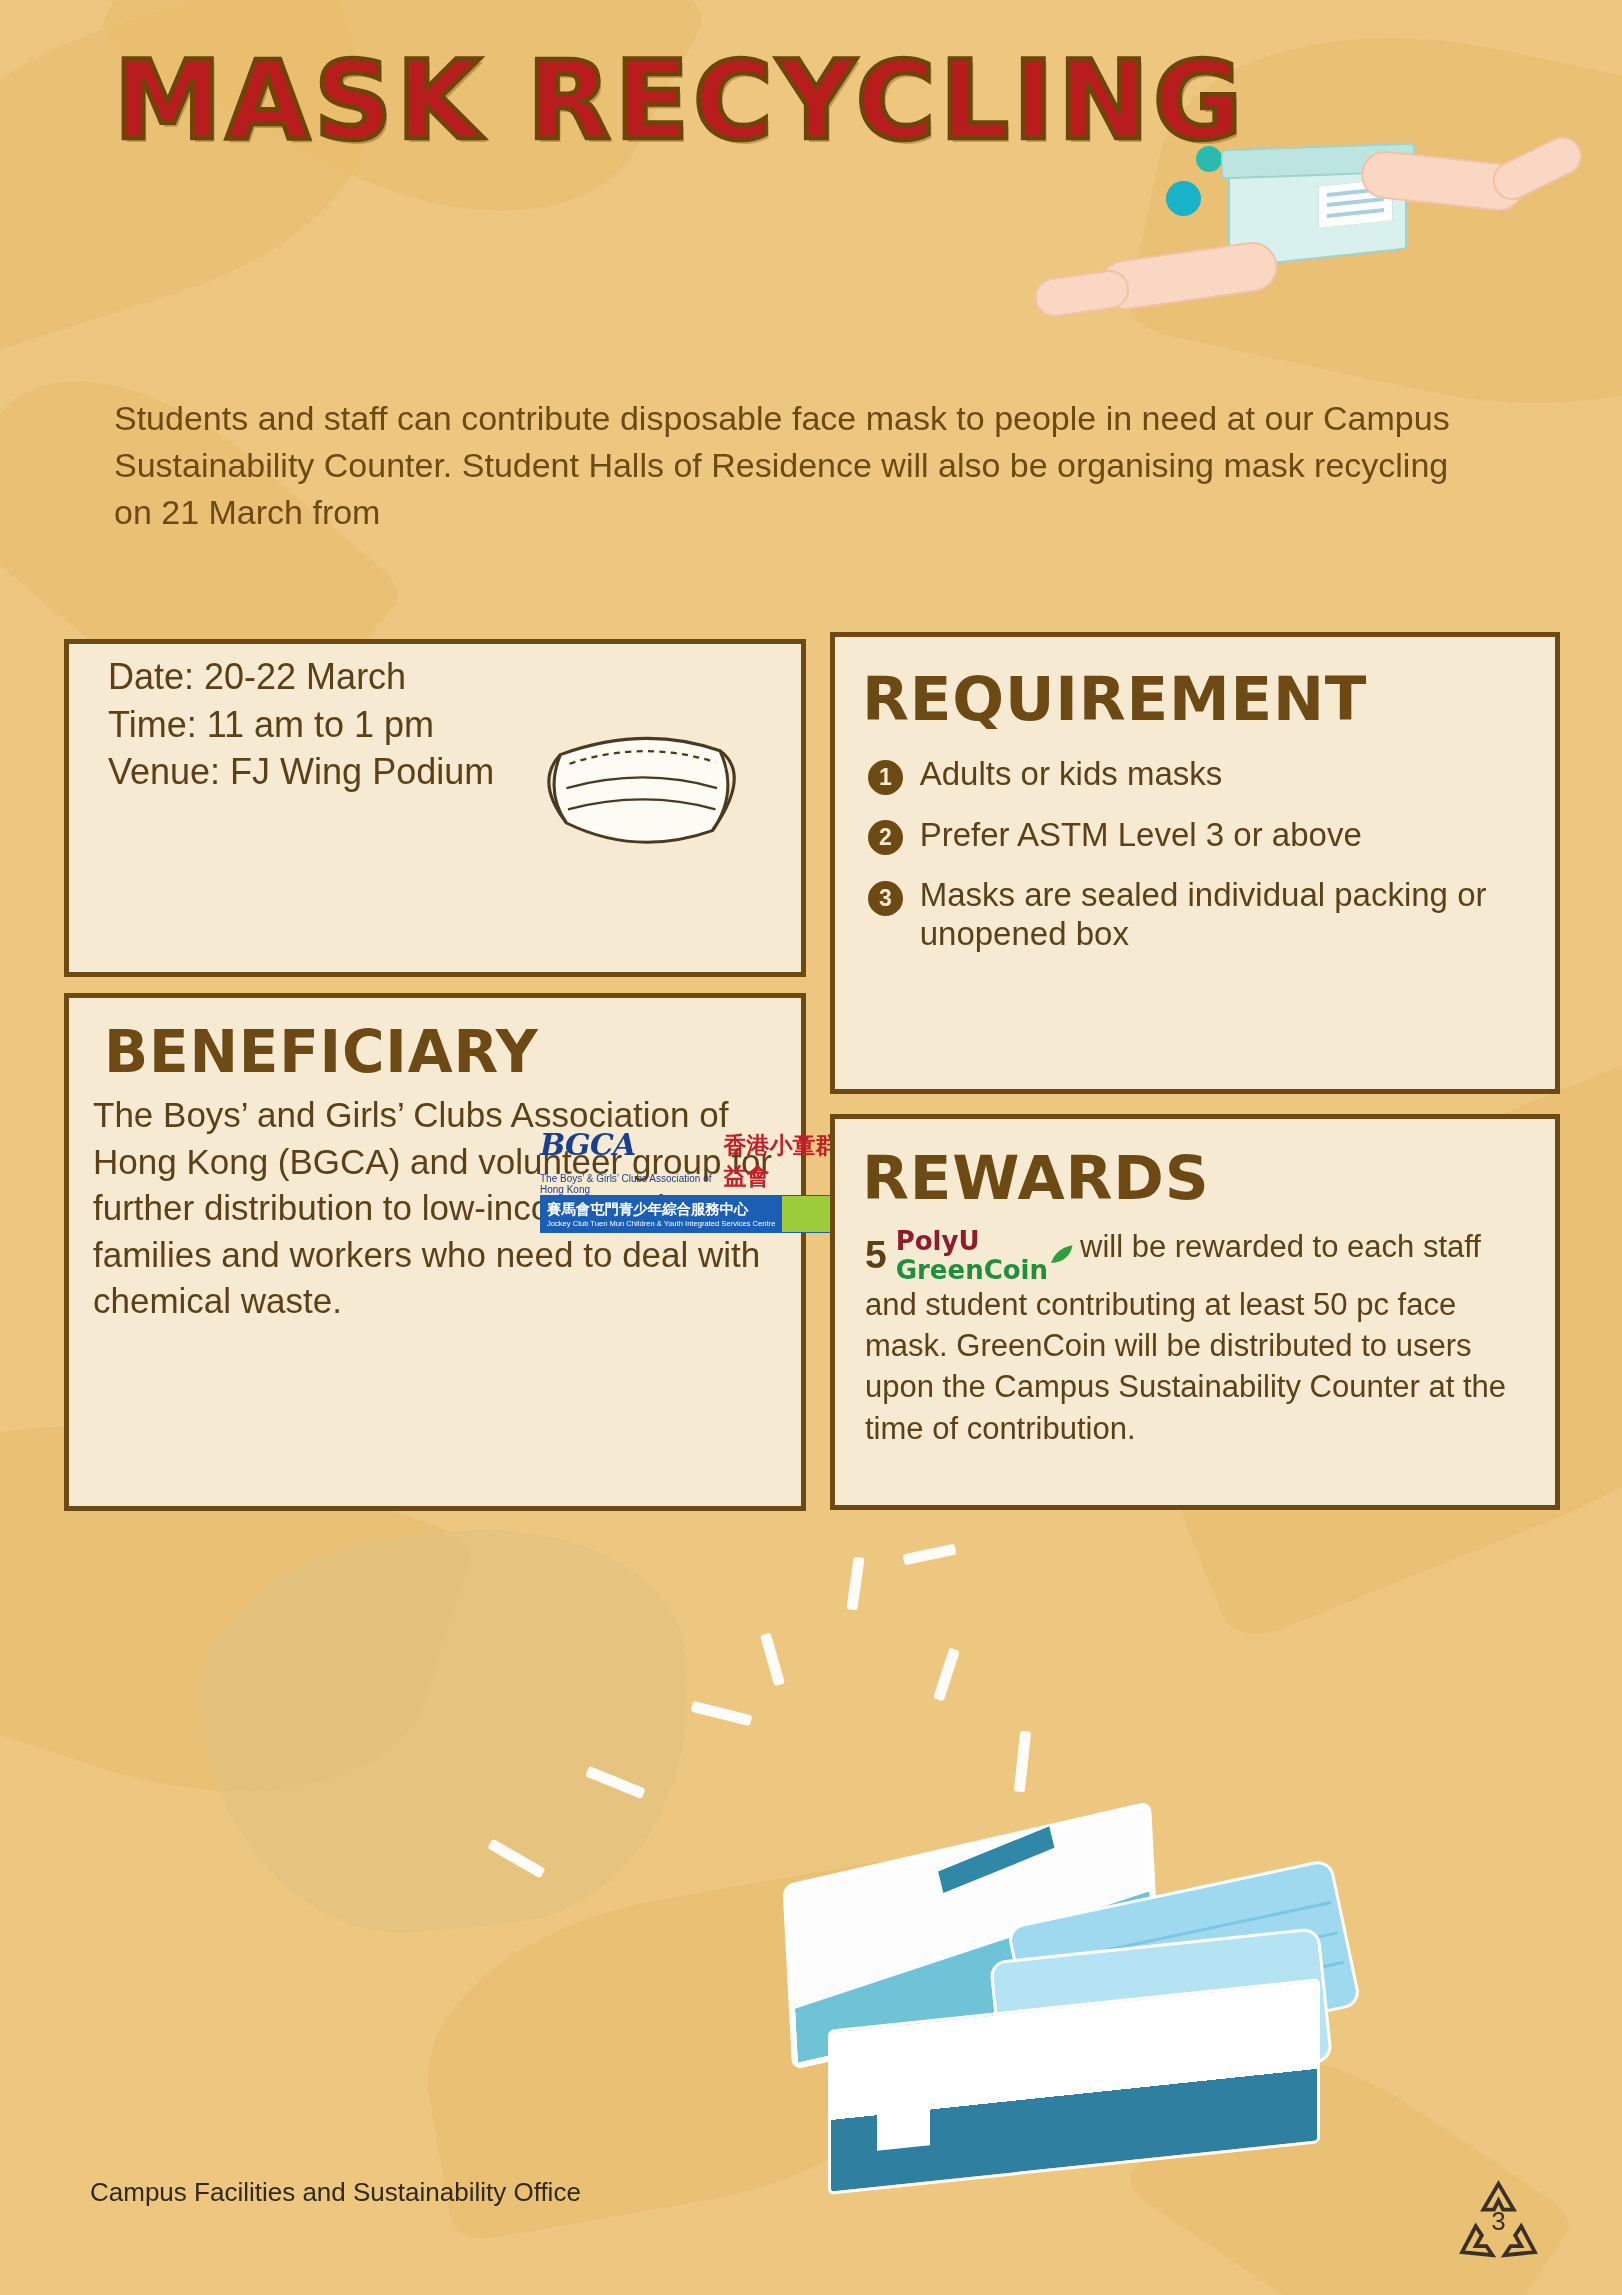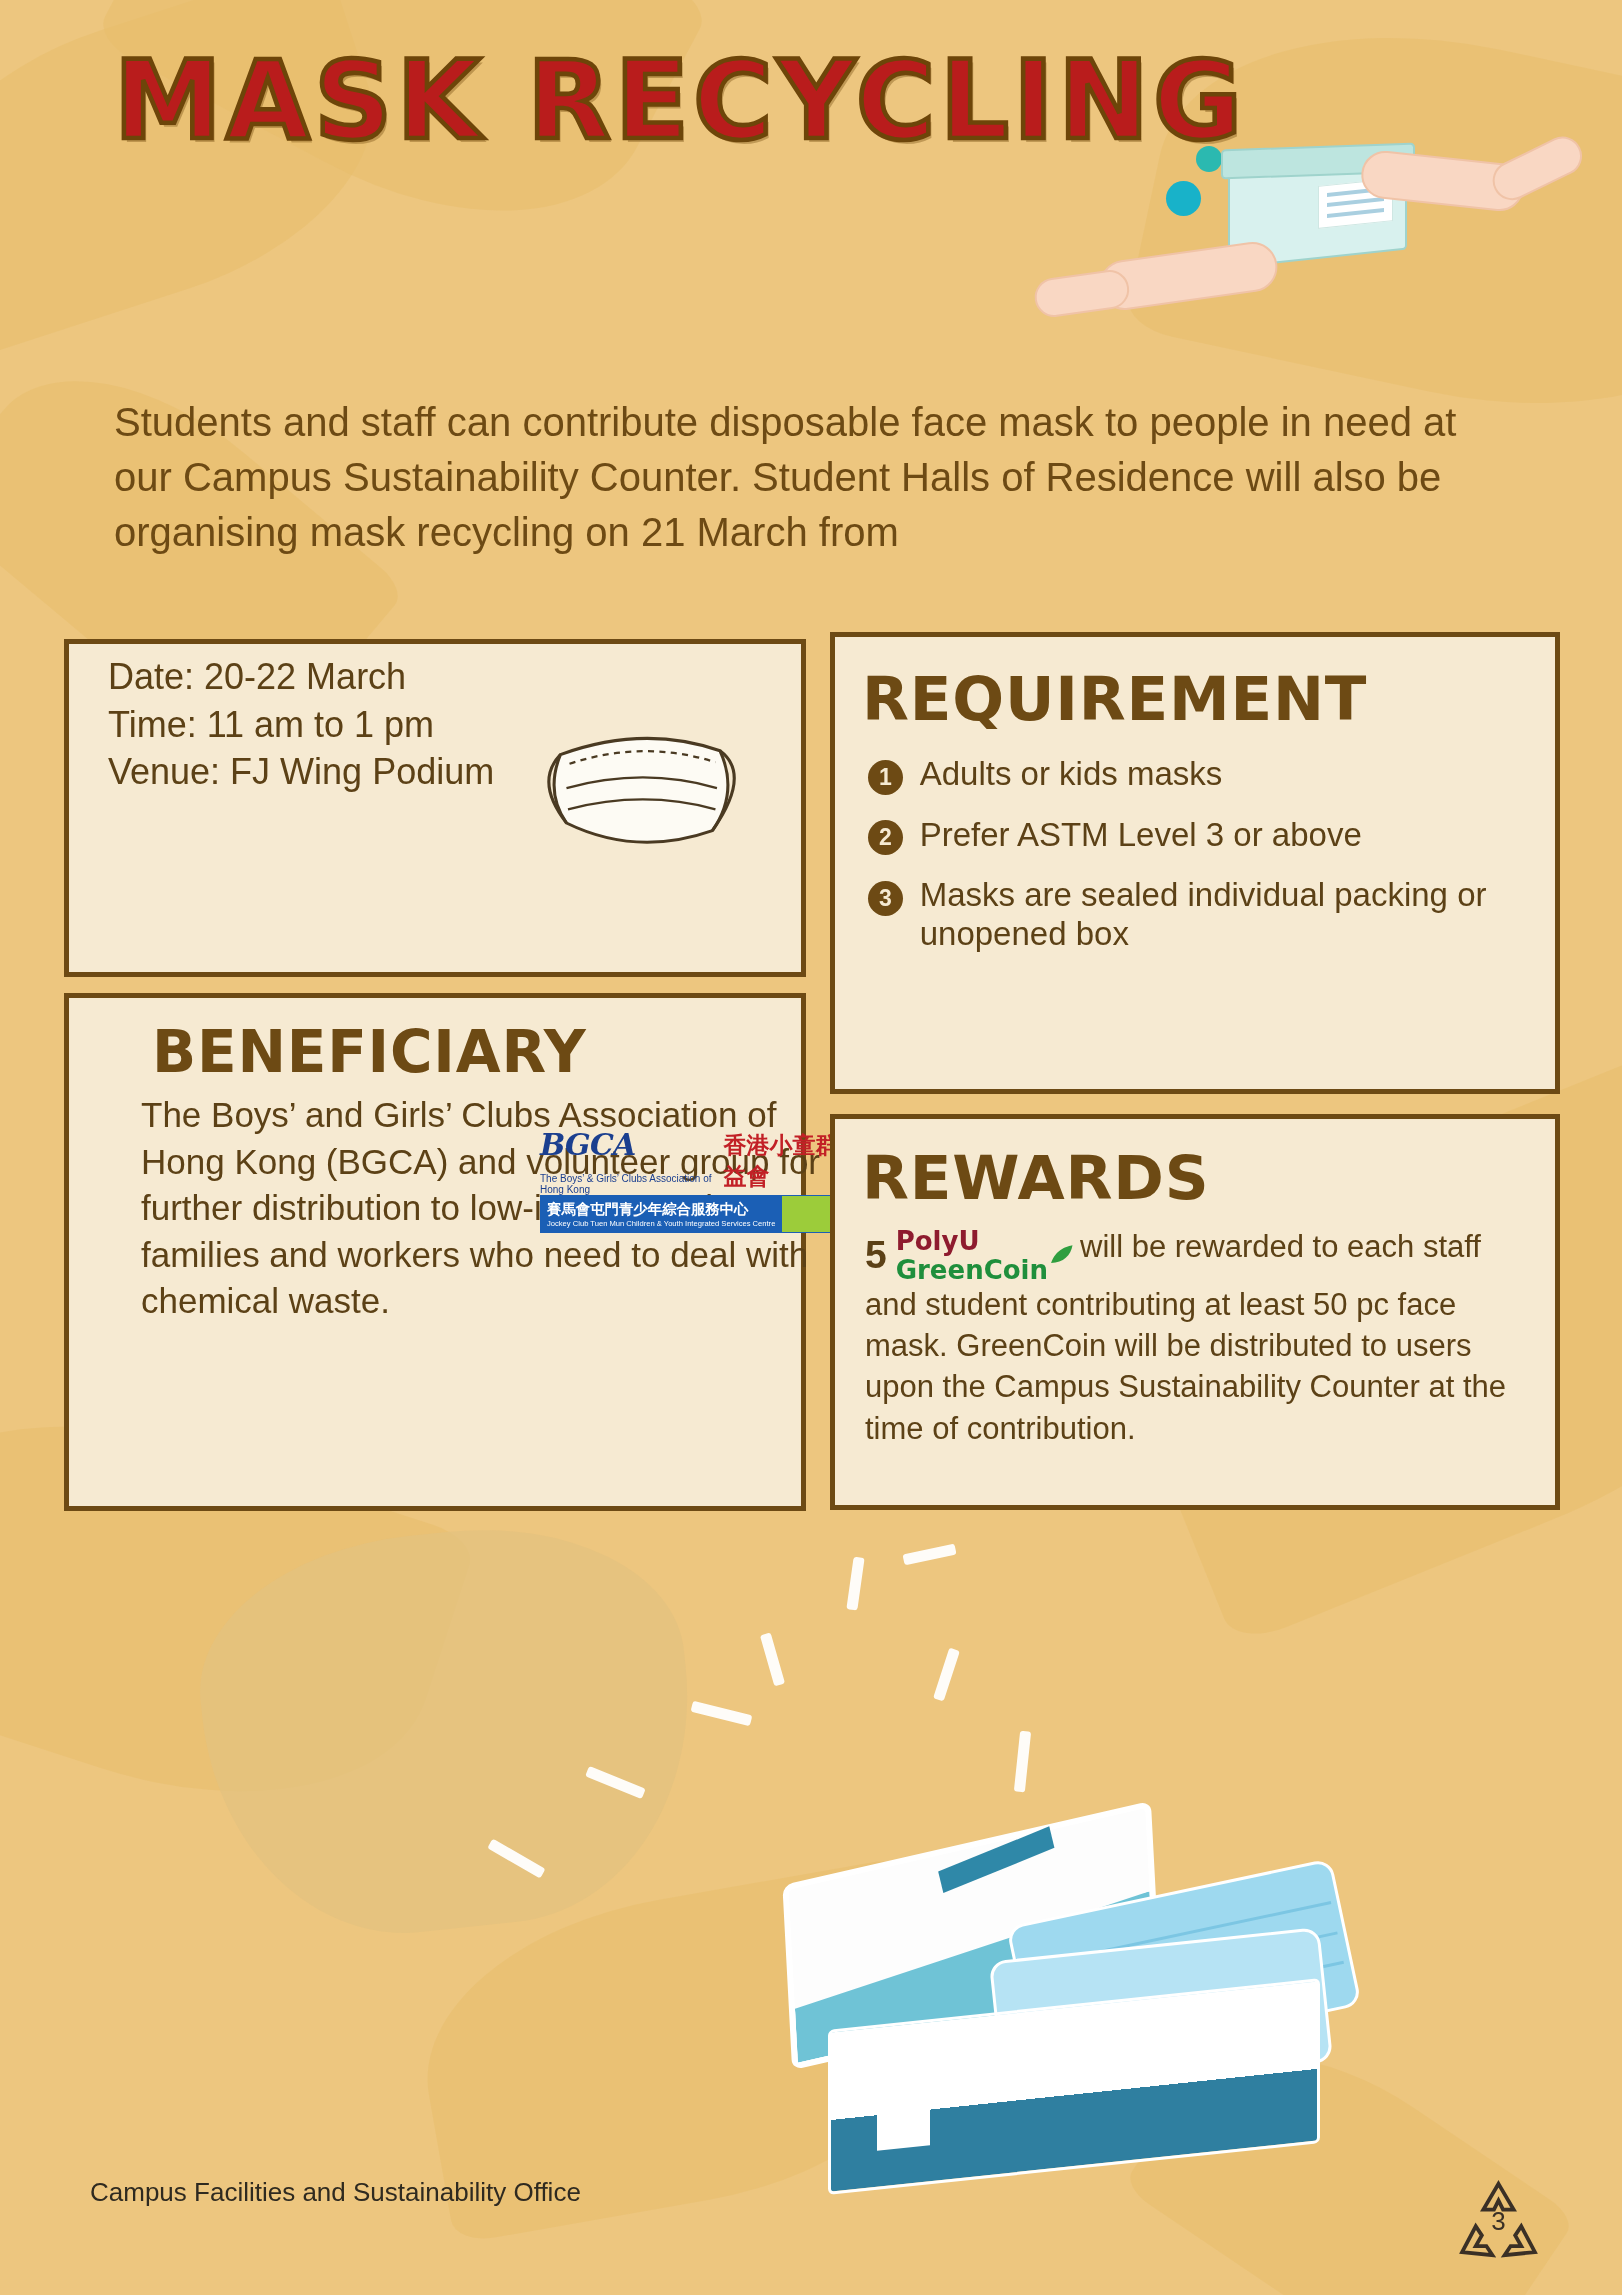--- a/index.html
+++ b/index.html
@@ -76,21 +76,21 @@
     color: #edc67f;
     -webkit-text-stroke: 6px #7a4f12;
     line-height: 1;
   }
 
   .intro {
     position: absolute;
     left: 114px;
     top: 395px;
     width: 1374px;
-    font-size: 40px;
+    font-size: 34px;
     line-height: 1.38;
     color: #6d4a14;
   }
 
   
   .hands {
     position: absolute;
     right: 99px;
     top: 137px;
     width: 425px;
@@ -186,21 +186,21 @@
     width: 35px; height: 35px;
     border-radius: 50%;
     background: #6d4a14;
     color: #f6ead2;
     font-size: 23px;
     font-weight: bold;
     display: flex; align-items: center; justify-content: center;
     margin: 4.6px 16.7px 0 0;
   }
 
-  #card-beneficiary { left: 64px; top: 993px; width: 742px; height: 518px; padding-left: 48px; }
+  #card-beneficiary { left: 64px; top: 993px; width: 742px; height: 518px; }
   #card-beneficiary .card-title { font-size: 58px; margin: 20px 0 0 35px; }
   .ben-body {
     margin: 6px 0 0 24px;
     width: 692px;
     font-size: 35px;
     line-height: 1.33;
     color: #5c4116;
   }
   .bgca-logo {
     position: absolute;

